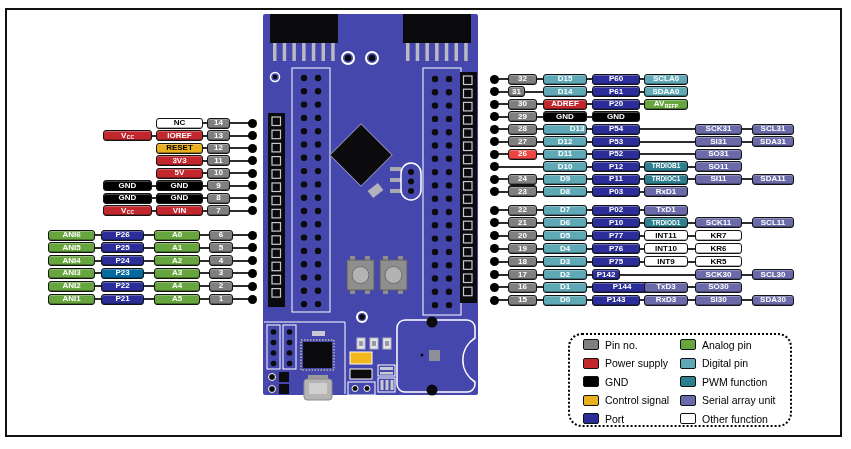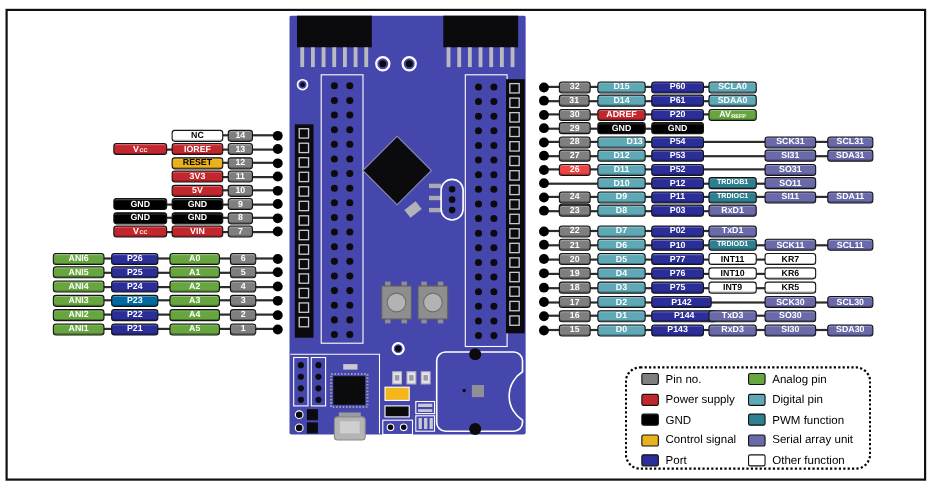--- a/index.html
+++ b/index.html
@@ -479,21 +479,21 @@
         <div class="bullet" style="left: 489.5px; top: 87px;"></div>
         <div class="chip" style="left: 543px; top: 86px; width: 44px; background: rgb(95, 168, 181); color: rgb(255, 255, 255);">
           <span>D14</span>
         </div>
         <div class="chip" style="left: 592px; top: 86px; width: 48px; background: rgb(43, 46, 153); color: rgb(255, 255, 255);">
           <span>P61</span>
         </div>
         <div class="chip" style="left: 644px; top: 86px; width: 44px; background: rgb(95, 168, 181); color: rgb(255, 255, 255);">
           <span>SDAA0</span>
         </div>
-        <div class="chip" style="left: 508px; top: 86px; width: 28px; background: rgb(127, 127, 127); color: rgb(255, 255, 255); text-align: center;">
+        <div class="chip" style="left: 508px; top: 86px; width: 17px; background: rgb(127, 127, 127); color: rgb(255, 255, 255); text-align: center;">
           <span>31</span>
         </div>
       </div>
       <div>
         <div class="rowline" style="left: 494px; top: 103px; width: 191px;"></div>
         <div class="bullet" style="left: 489.5px; top: 99.5px;"></div>
         <div class="chip" style="left: 543px; top: 98.5px; width: 44px; background: rgb(193, 39, 45); color: rgb(255, 255, 255);">
           <span>ADREF</span>
         </div>
         <div class="chip" style="left: 592px; top: 98.5px; width: 48px; background: rgb(43, 46, 153); color: rgb(255, 255, 255);">
@@ -725,21 +725,21 @@
         <div class="chip" style="left: 508px; top: 256.1px; width: 29px; background: rgb(127, 127, 127); color: rgb(255, 255, 255);">
           <span>18</span>
         </div>
       </div>
       <div>
         <div class="rowline" style="left: 494px; top: 273.5px; width: 297px;"></div>
         <div class="bullet" style="left: 489.5px; top: 270px;"></div>
         <div class="chip" style="left: 543px; top: 269px; width: 44px; background: rgb(95, 168, 181); color: rgb(255, 255, 255);">
           <span>D2</span>
         </div>
-        <div class="chip" style="left: 592px; top: 269px; width: 55px; background: rgb(43, 46, 153); color: rgb(255, 255, 255); align-items: center;">
+        <div class="chip" style="left: 592px; top: 269px; width: 28px; background: rgb(43, 46, 153); color: rgb(255, 255, 255); align-items: center;">
           <span>P142</span>
         </div>
         <div class="chip" style="left: 695px; top: 269px; width: 47px; background: rgb(106, 106, 171); color: rgb(255, 255, 255);">
           <span>SCK30</span>
         </div>
         <div class="chip" style="left: 752px; top: 269px; width: 42px; background: rgb(106, 106, 171); color: rgb(255, 255, 255);">
           <span>SCL30</span>
         </div>
         <div class="chip" style="left: 508px; top: 269px; width: 29px; background: rgb(127, 127, 127); color: rgb(255, 255, 255);">
           <span>17</span>

